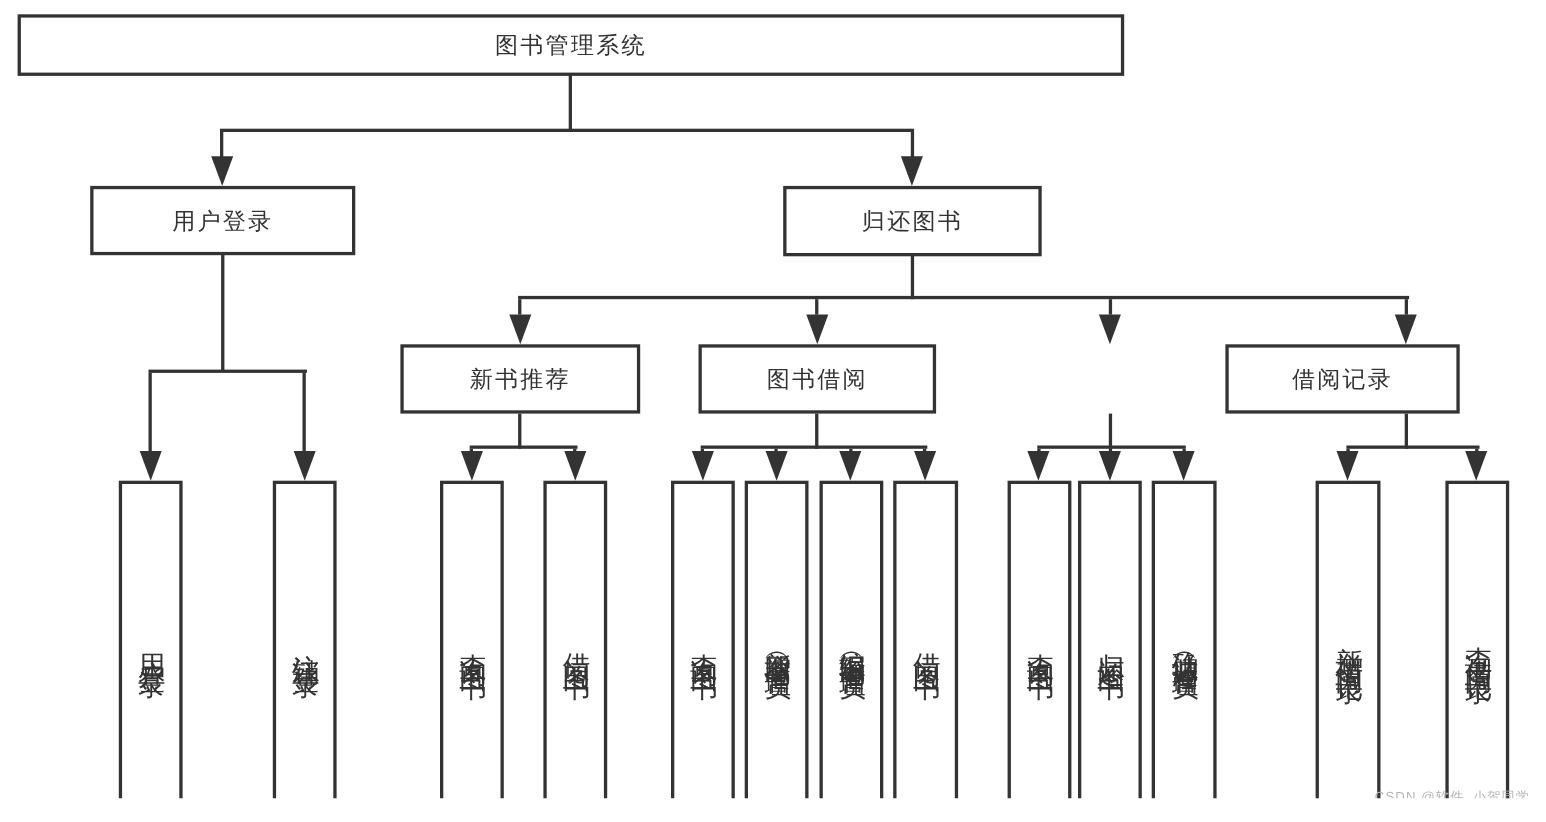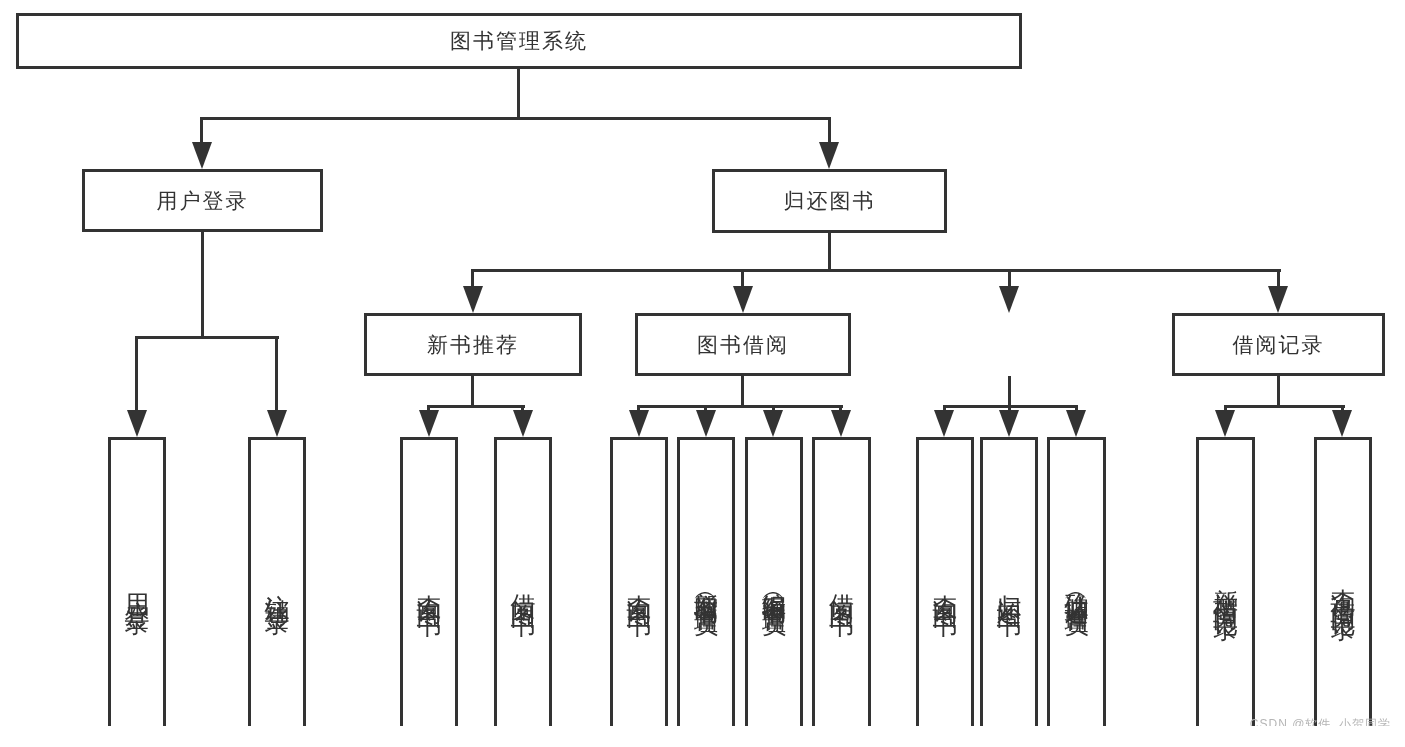--- a/index.html
+++ b/index.html
@@ -75,21 +75,21 @@
   <div class="vl" style="left:741px;top:272px;height:14px"></div>
   <div class="vl" style="left:1008px;top:272px;height:14px"></div>
   <div class="vl" style="left:1277px;top:272px;height:14px"></div>
   <div class="head" style="left:463px;top:286px"></div>
   <div class="head" style="left:733px;top:286px"></div>
   <div class="head" style="left:999px;top:286px"></div>
   <div class="head" style="left:1268px;top:286px"></div>
 
   <div class="node h" style="left:635px;top:313px;width:216px;height:63px">图书借阅</div>
   <div class="node h" style="left:364px;top:313px;width:218px;height:63px">新书推荐</div>
-  <div class="node h" style="left:1172px;top:313px;width:213px;height:63px">借阅记录</div>
+  <div class="node h" style="left:1114px;top:313px;width:213px;height:63px">借阅记录</div>
 
   <div class="vl" style="left:471px;top:376px;height:32px"></div>
   <div class="hl" style="left:427px;top:405px;width:98px"></div>
   <div class="vl" style="left:427px;top:408px;height:4px"></div>
   <div class="vl" style="left:521px;top:408px;height:4px"></div>
   <div class="head" style="left:419px;top:410px"></div>
   <div class="head" style="left:513px;top:410px"></div>
 
   <div class="vl" style="left:741px;top:376px;height:32px"></div>
   <div class="hl" style="left:637px;top:405px;width:206px"></div>

